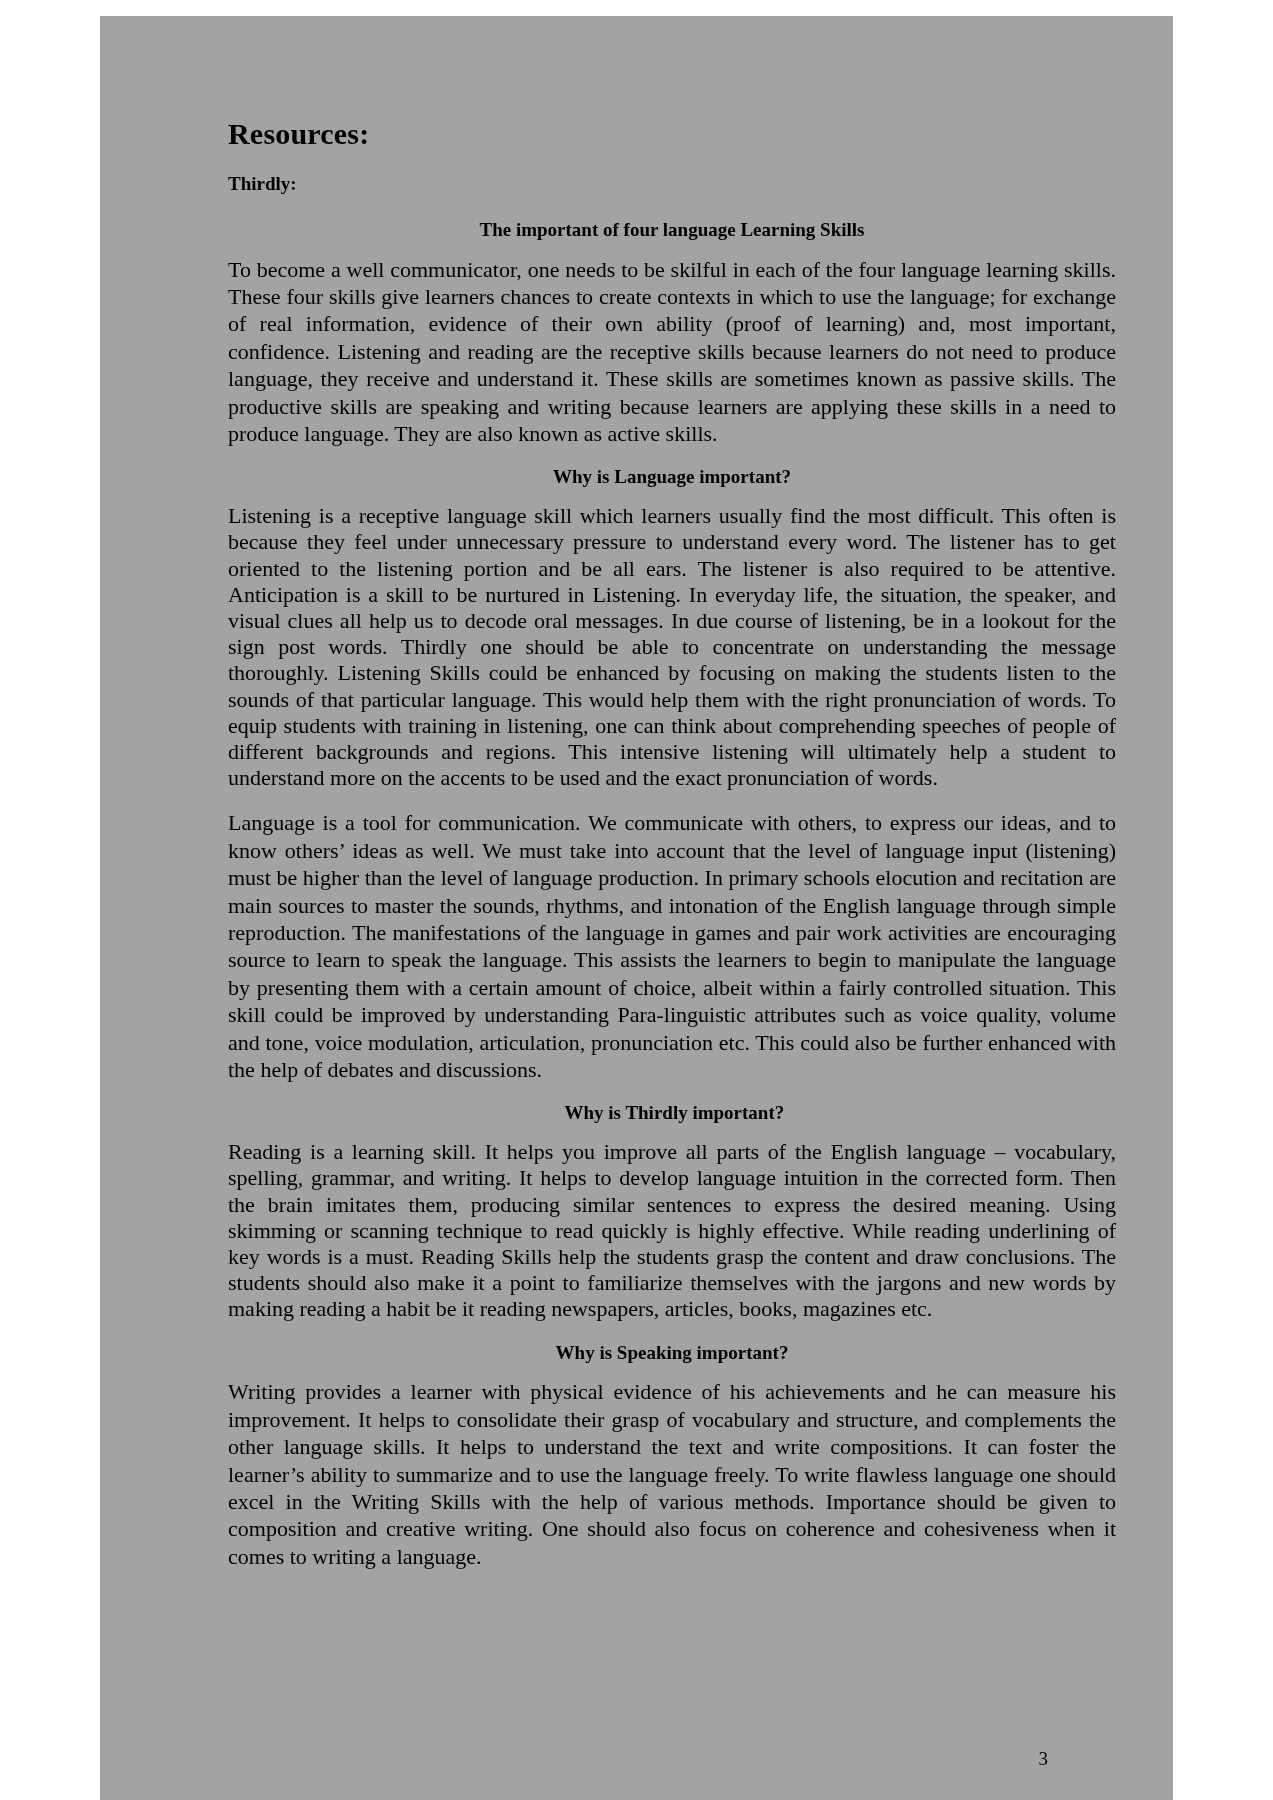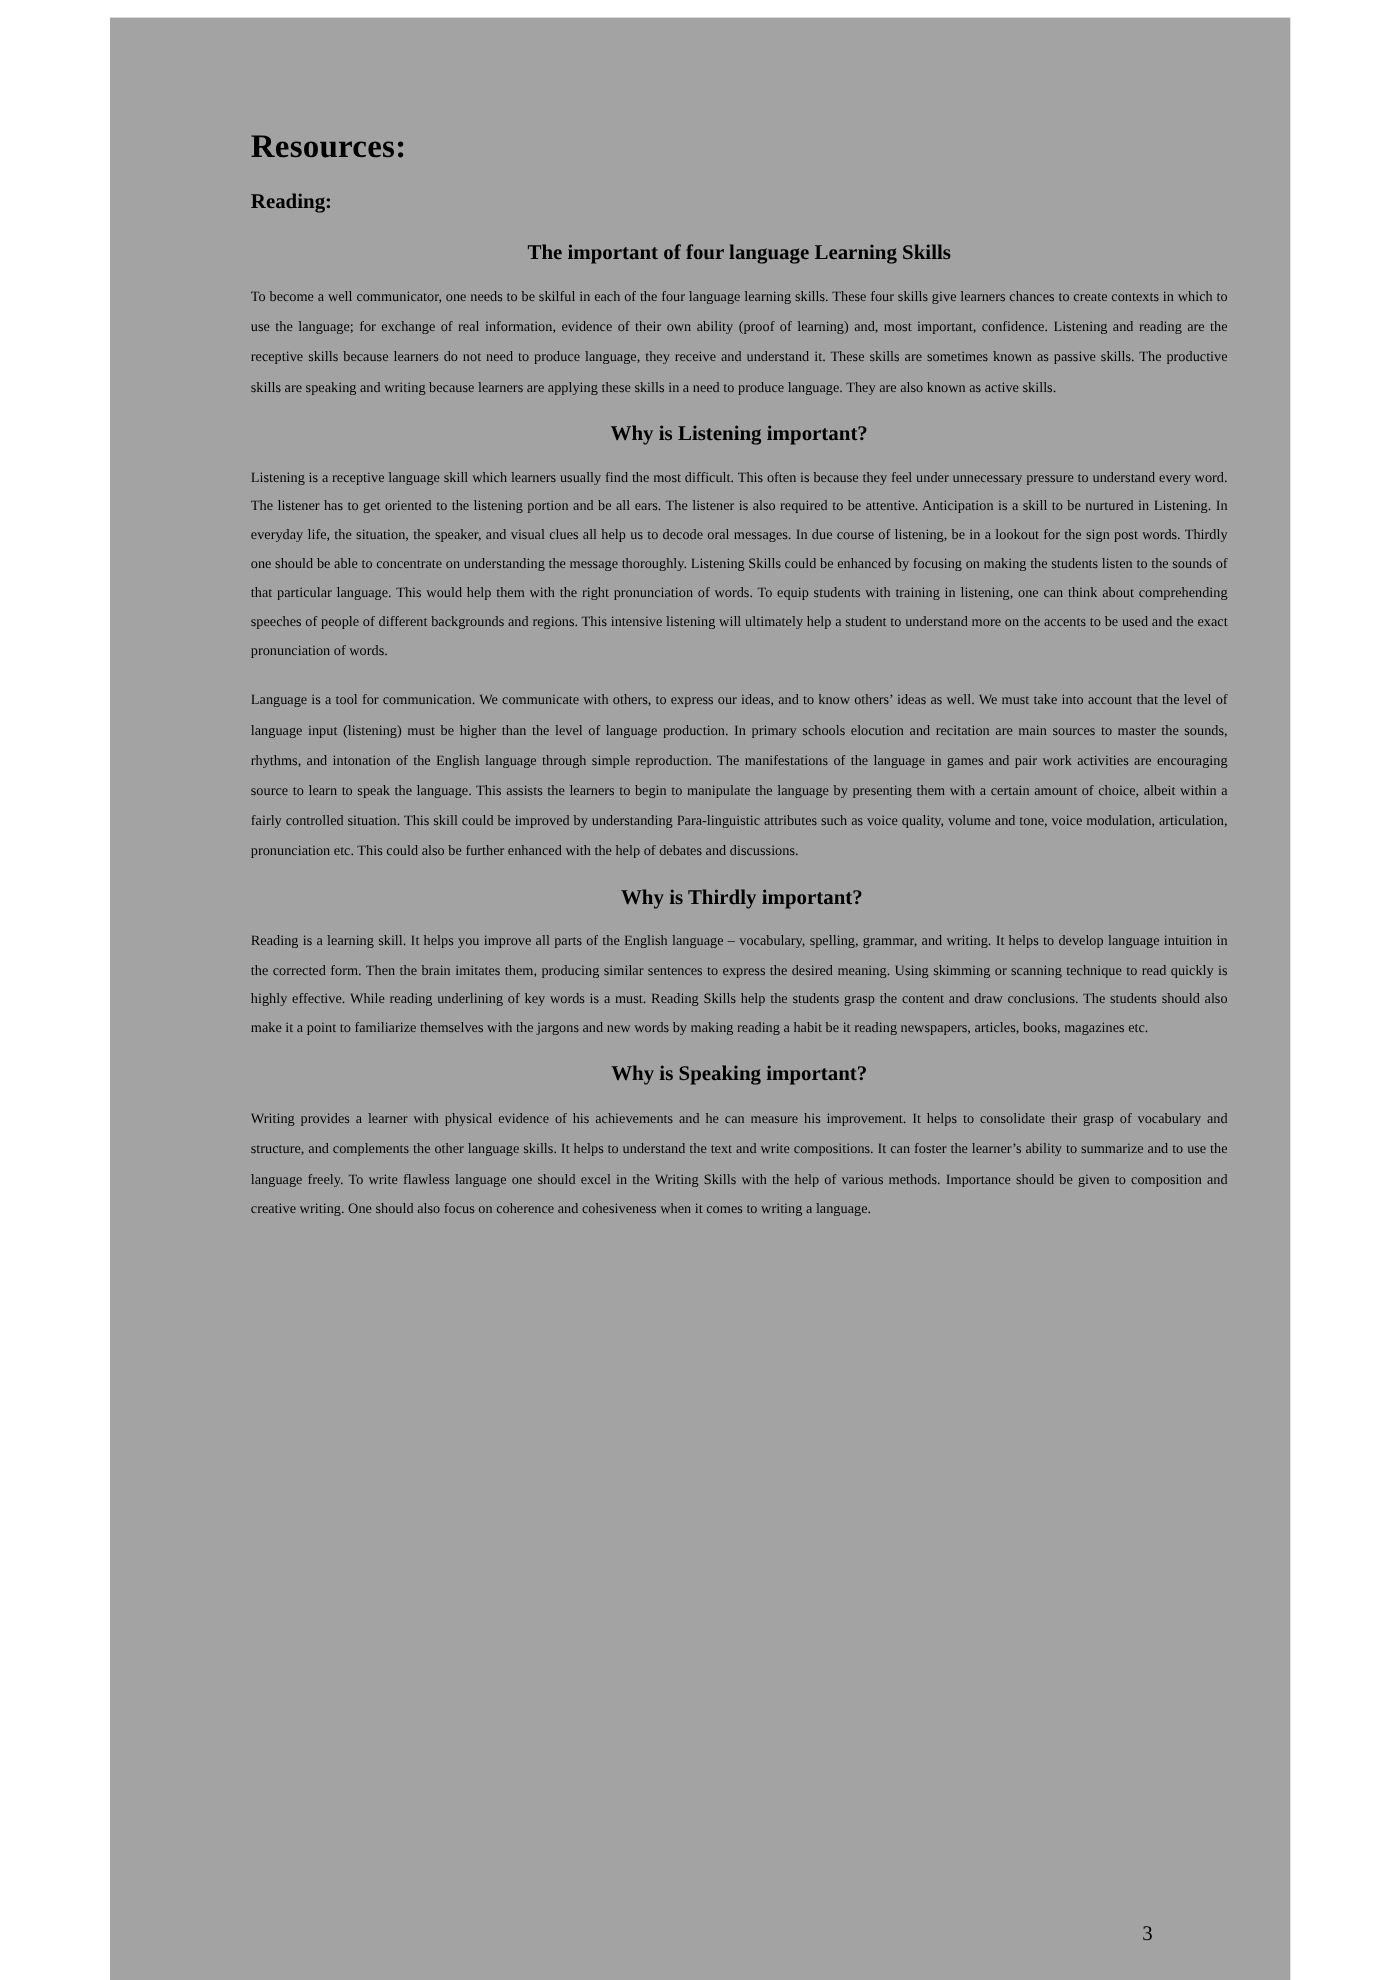--- a/index.html
+++ b/index.html
@@ -41,21 +41,21 @@
   }
   .section-heading {
     font-size: 19px;
     font-weight: bold;
     line-height: 1.25;
     margin: 0 0 14px 0;
     white-space: pre-wrap;
     text-align: center;
   }
   p.body {
-    font-size: 13px;
+    font-size: 22px;
     line-height: 27px;
     text-align: justify;
     text-justify: inter-word;
     margin: 0 0 18px 0;
     hyphens: none;
   }
   p.body.compact {
     line-height: 26.2px;
   }
   p.body.loose {
@@ -73,26 +73,26 @@
   }
 </style>
 </head>
 <body>
 
 <div class="page">
   <div class="content">
 
     <h1 class="doc-title">Resources:</h1>
 
-    <div class="sub-label">Reading:</div>
+    <div class="sub-label">Thirdly:</div>
 
     <div class="section-heading">The important of four language Learning Skills</div>
     <p class="body loose">To become a well communicator, one needs to be skilful in each of the four language learning skills. These four skills give learners chances to create contexts in which to use the language; for exchange of real information, evidence of their own ability (proof of learning) and, most important, confidence. Listening and reading are the receptive skills because learners do not need to produce language, they receive and understand it. These skills are sometimes known as passive skills. The productive skills are speaking and writing because learners are applying these skills in a need to produce language. They are also known as active skills.</p>
 
-    <div class="section-heading">Why is Listening important?</div>
+    <div class="section-heading">Why is Language important?</div>
     <p class="body compact">Listening is a receptive language skill which learners usually find the most difficult. This often is because they feel under unnecessary pressure to understand every word. The listener has to get oriented to the listening portion and be all ears. The listener is also required to be attentive.  Anticipation is a skill to be nurtured in Listening. In everyday life, the situation, the speaker, and visual clues all help us to decode oral messages. In due course of listening, be in a lookout for the sign post words. Thirdly one should be able to concentrate on understanding the message thoroughly. Listening Skills could be enhanced by focusing on making the students listen to the sounds of that particular language. This would help them with the right pronunciation of words. To equip students with training in listening, one can think about comprehending speeches of people of different backgrounds and regions. This intensive listening will ultimately help a student to understand more on the accents to be used and the exact pronunciation of words.</p>
 
     <p class="body loose">Language is a tool for communication. We communicate with others, to express our ideas, and to know others’ ideas as well. We must take into account that the level of language input (listening) must be higher than the level of language production. In primary schools elocution and recitation are main sources to master the sounds, rhythms, and intonation of the English language through simple reproduction. The manifestations of the language in games and pair work activities are encouraging source to learn to speak the language. This assists the learners to begin to manipulate the language by presenting them with a certain amount of choice, albeit within a fairly controlled situation. This skill could be improved by understanding Para-linguistic attributes such as voice quality, volume and tone, voice modulation, articulation, pronunciation etc. This could also be further enhanced with the help of debates and discussions.</p>
 
     <div class="section-heading"> Why is Thirdly important?</div>
     <p class="body compact">Reading is a learning skill. It helps you improve all parts of the English language – vocabulary, spelling, grammar, and writing. It helps to develop language intuition in the corrected form. Then the brain imitates them, producing similar sentences to express the desired meaning. Using skimming or scanning technique to read quickly is highly effective. While reading underlining of key words is a must. Reading Skills help the students grasp the content and draw conclusions. The students should also make it a point to familiarize themselves with the jargons and new words by making reading a habit be it reading newspapers, articles, books, magazines etc.</p>
 
     <div class="section-heading">Why is Speaking important?</div>
     <p class="body loose last">Writing provides a learner with physical evidence of his achievements and he can measure his improvement. It helps to consolidate their grasp of vocabulary and structure, and complements the other language skills. It helps to understand the text and write compositions. It can foster the learner’s ability to summarize and to use the language freely. To write flawless language one should excel in the Writing Skills with the help of various methods. Importance should be given to composition and creative writing. One should also focus on coherence and cohesiveness when it comes to writing a language.</p>
 

